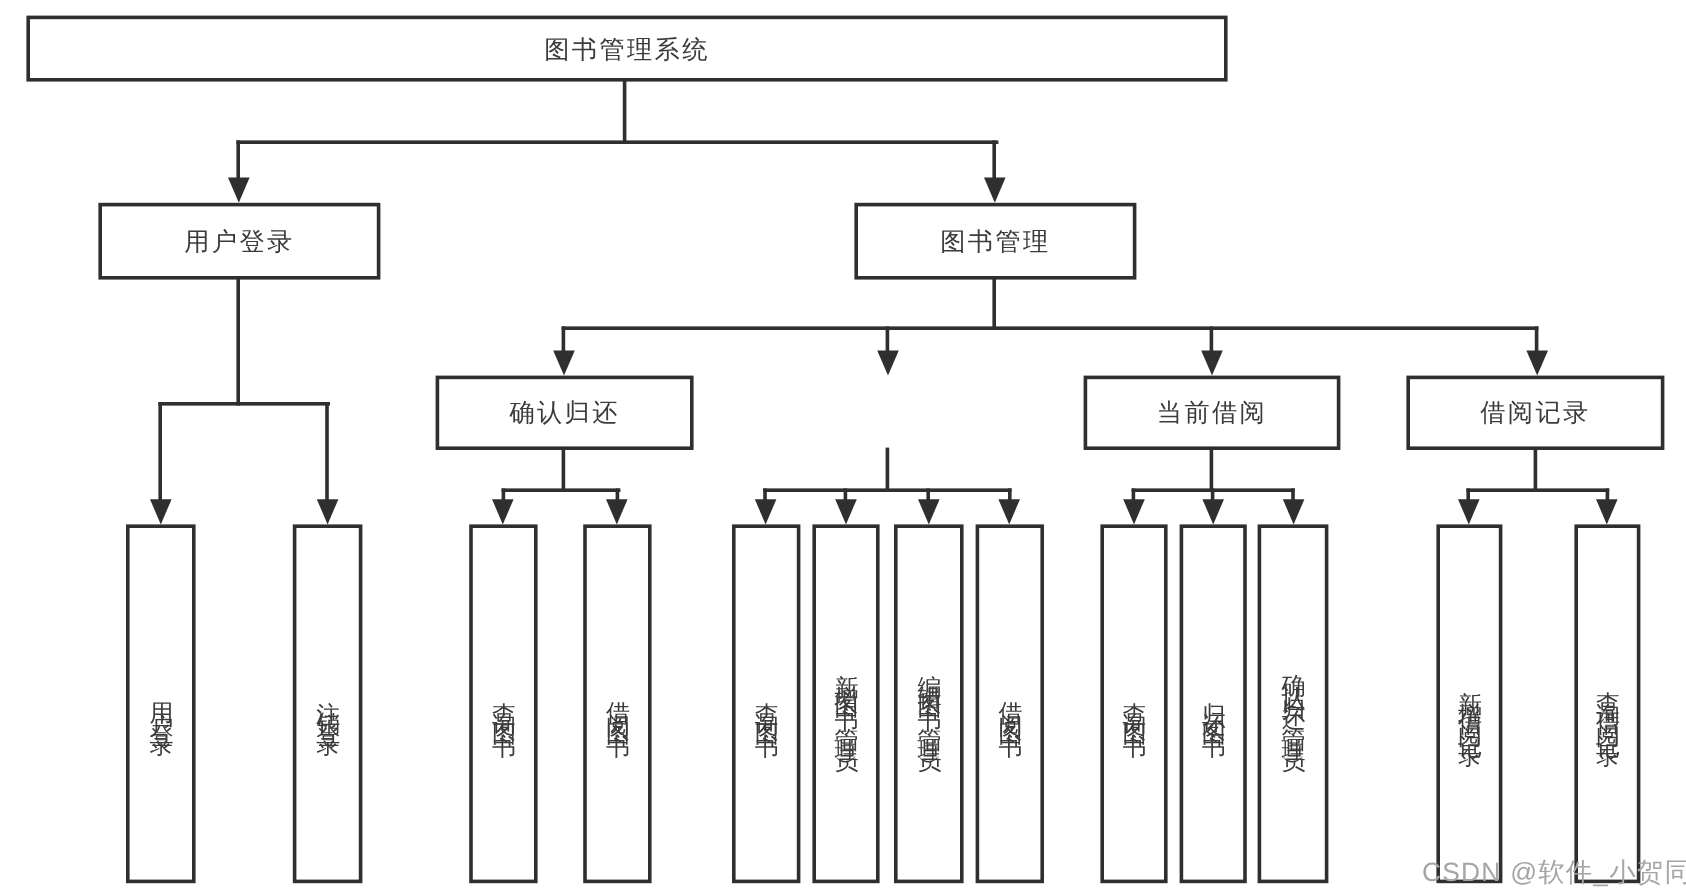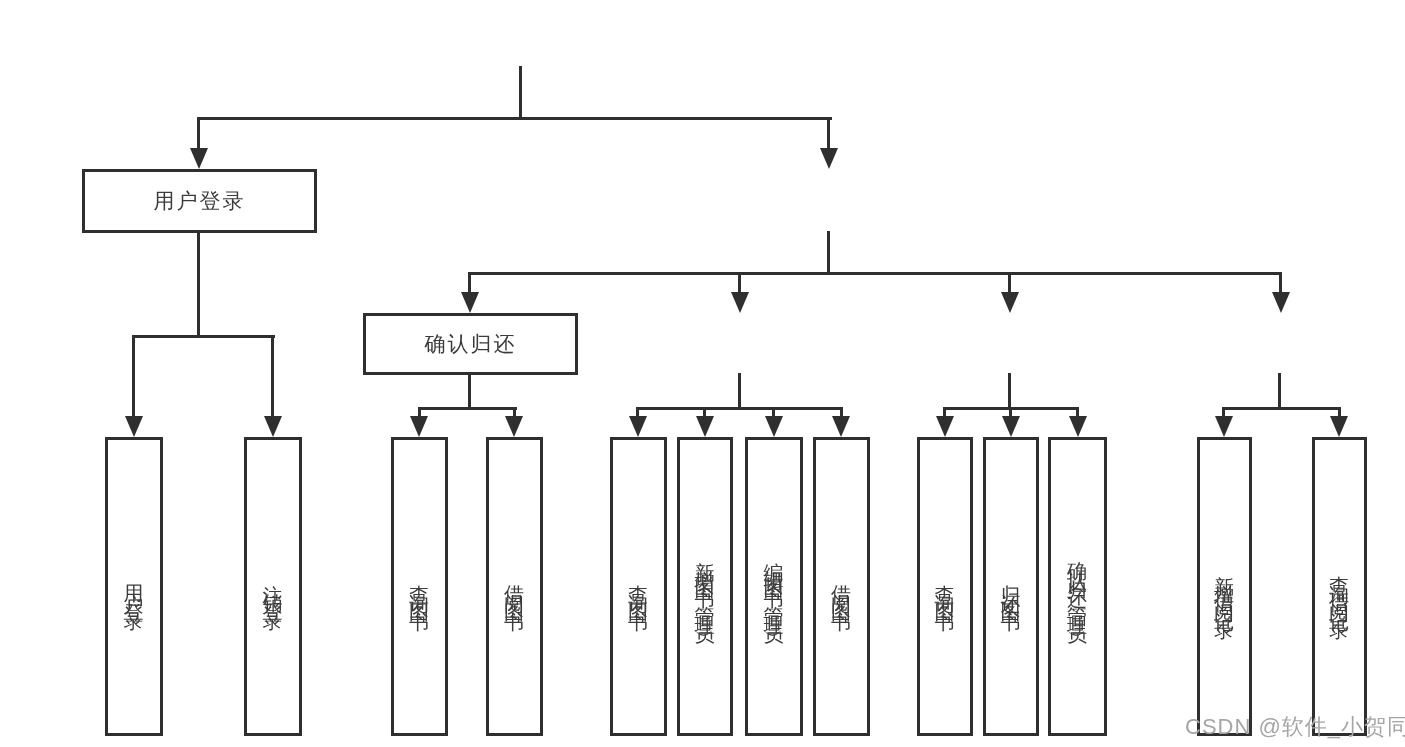--- a/index.html
+++ b/index.html
@@ -27,28 +27,32 @@
     position:absolute;left:1185px;top:712px;
     font-family:"Liberation Sans","DejaVu Sans",sans-serif;
     font-size:22px;color:#a5a5a5;letter-spacing:1px;white-space:nowrap;z-index:5;
   }
 </style>
 </head>
 <body>
 
 <div class="canvas">
 
+  <div class="node" style="left:22px;top:13px;width:1001px;height:55px">图书管理系统</div>
 
   <div class="node" style="left:82px;top:169px;width:235px;height:64px">用户登录</div>
 
+  <div class="node" style="left:712px;top:169px;width:235px;height:64px">图书管理</div>
 
   <div class="node" style="left:363px;top:313px;width:215px;height:62px">确认归还</div>
 
 
+  <div class="node" style="left:903px;top:313px;width:214px;height:62px">当前借阅</div>
 
+  <div class="node" style="left:1172px;top:313px;width:215px;height:62px">借阅记录</div>
 
   <div class="node leaf" style="left:105px;top:437px;width:58px;height:299px">用户登录</div>
   <div class="node leaf" style="left:244px;top:437px;width:58px;height:299px">注销登录</div>
 
   <div class="node leaf" style="left:391px;top:437px;width:57px;height:299px">查询图书</div>
   <div class="node leaf" style="left:486px;top:437px;width:57px;height:299px">借阅图书</div>
 
   <div class="node leaf" style="left:610px;top:437px;width:57px;height:299px">查询图书</div>
   <div class="node leaf" style="left:677px;top:437px;width:56px;height:299px">新增图书（管理员）</div>
   <div class="node leaf" style="left:745px;top:437px;width:58px;height:299px">编辑图书（管理员）</div>

